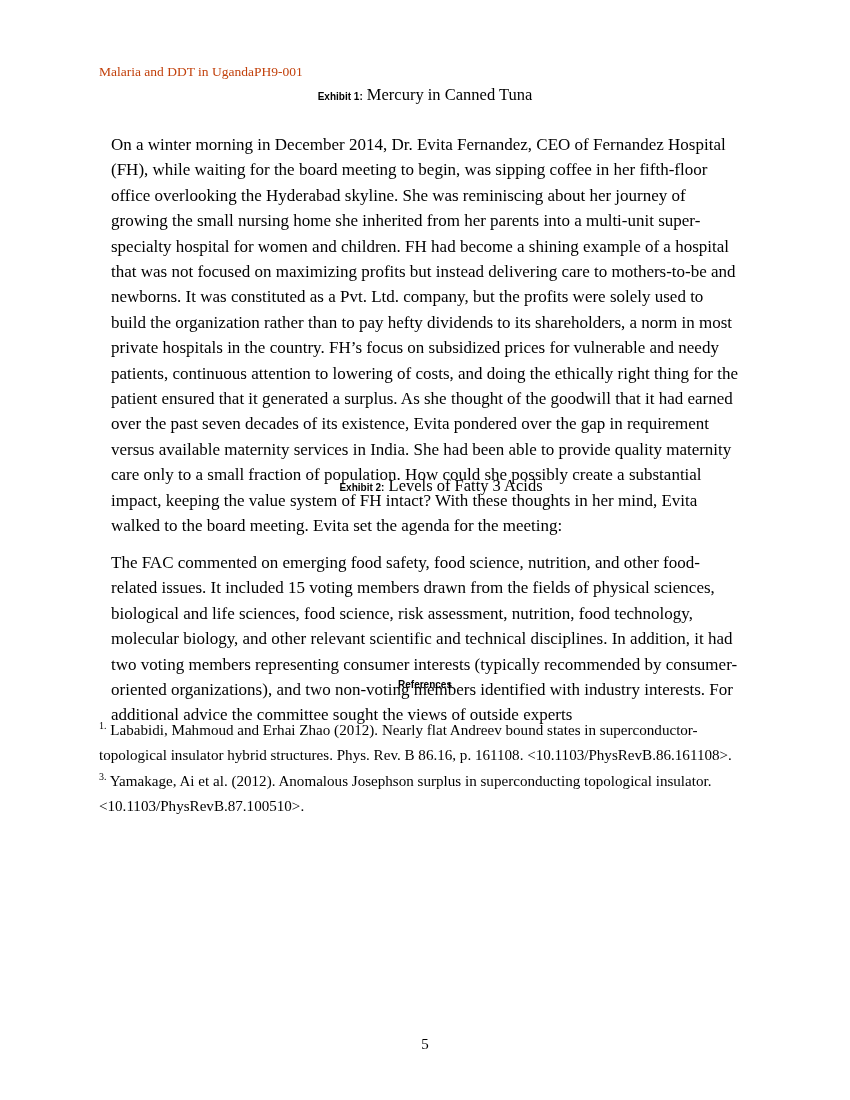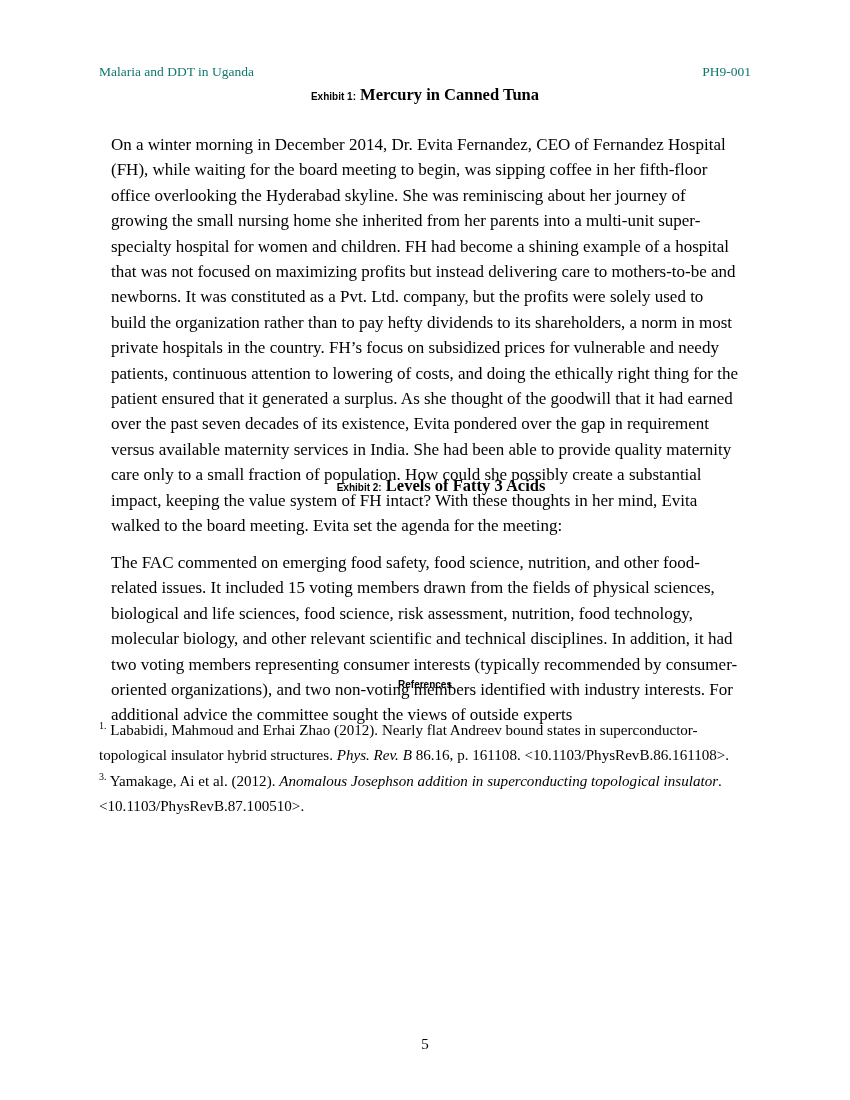--- a/index.html
+++ b/index.html
@@ -23,47 +23,47 @@
     width: 652px;
   }
 
   
   .running-head {
     position: absolute;
     left: 99px;
     right: 99px;
     top: 52px;
     display: flex;
-    justify-content: space-between;
+    justify-content: flex-start;
     align-items: baseline;
     font-family: "Liberation Serif", serif;
     font-size: 13.5px;
     line-height: 1.2;
-    color: #0f766e;
+    color: #c2410c;
   }
   .running-head .left  { white-space: nowrap; }
   .running-head .right { white-space: nowrap; margin-top: 12px; }
 
   
   .exhibit-heading {
     text-align: center;
     margin: 0;
     font-weight: normal;
     font-size: 16.5px;
     line-height: 1.3;
     font-family: "Liberation Serif", serif;
   }
   .exhibit-heading .lbl {
     font-family: "Liberation Sans", sans-serif;
     font-weight: bold;
     font-size: 10px;
   }
   .exhibit-heading .ttl {
     font-family: "Liberation Serif", serif;
-    font-weight: bold;
+    font-weight: normal;
   }
 
   
   p.body {
     margin: 12px;
     font-size: 17px;
     line-height: 25.4px;
     text-align: left;
     font-family: "Liberation Serif", serif;
   }
@@ -82,21 +82,21 @@
     font-size: 15.1px;
     line-height: 25.4px;
     text-align: left;
     font-family: "Liberation Serif", serif;
   }
   p.ref .num {
     font-size: 10px;
     vertical-align: 6px;
     line-height: 0;
   }
-  .it { font-style: italic; }
+  .it { }
 
   
   .folio {
     position: absolute;
     left: 0;
     right: 0;
     top: 1035px;
     text-align: center;
     font-family: "Liberation Serif", serif;
     font-size: 15px;
@@ -153,21 +153,21 @@
         <span class="num">1.</span>
         <span>Lababidi, Mahmoud and Erhai Zhao (2012). Nearly flat Andreev bound states in superconductor-topological insulator hybrid structures.</span>
         <span class="it">Phys. Rev. B</span>
         <span>86.16, p. 161108. &lt;10.1103/PhysRevB.86.161108&gt;.</span>
       </p>
 
 
       <p class="ref">
         <span class="num">3.</span>
         <span>Yamakage, Ai et al. (2012).</span>
-        <span class="it">Anomalous Josephson addition in superconducting topological insulator</span><span>. &lt;10.1103/PhysRevB.87.100510&gt;.</span>
+        <span class="it">Anomalous Josephson surplus in superconducting topological insulator</span><span>. &lt;10.1103/PhysRevB.87.100510&gt;.</span>
       </p>
 
     </div>
 
   </div>
 
   <div class="folio">5</div>
 
 </div>
 

